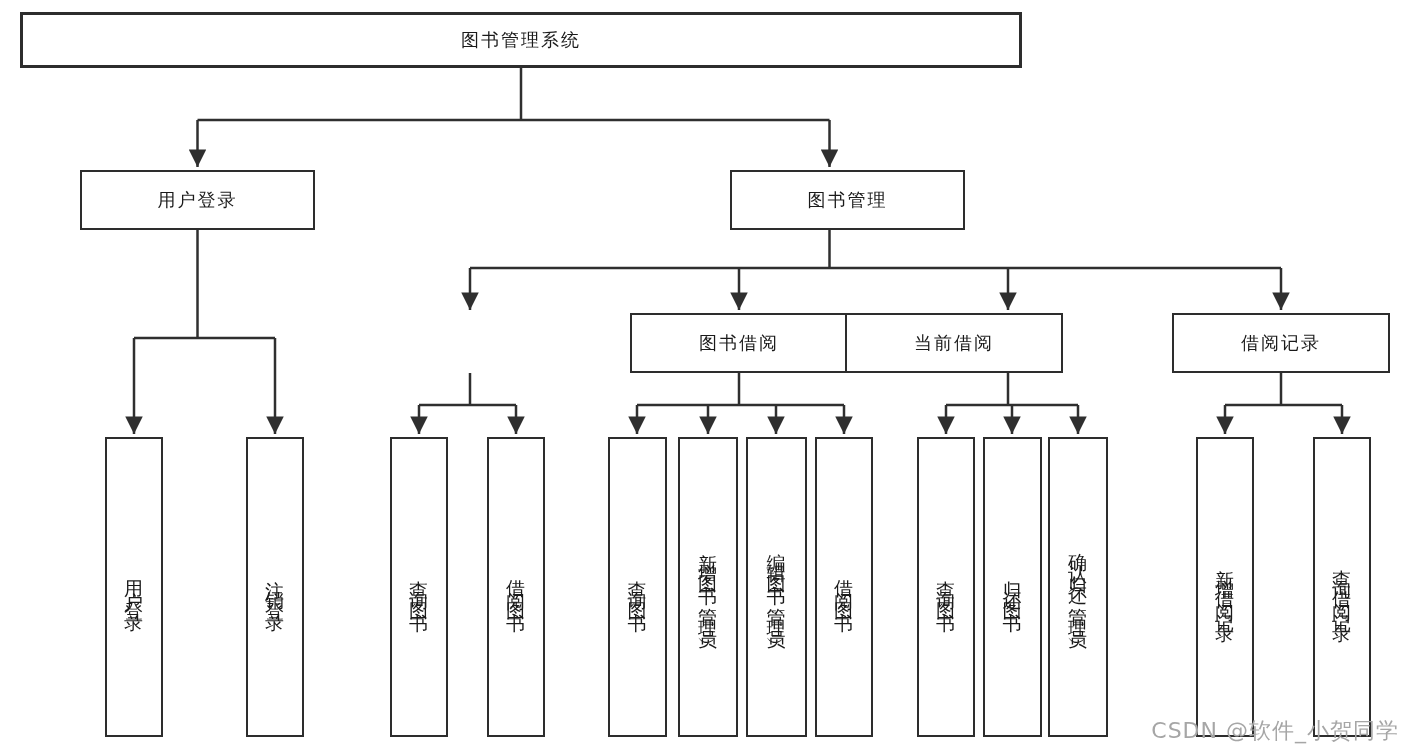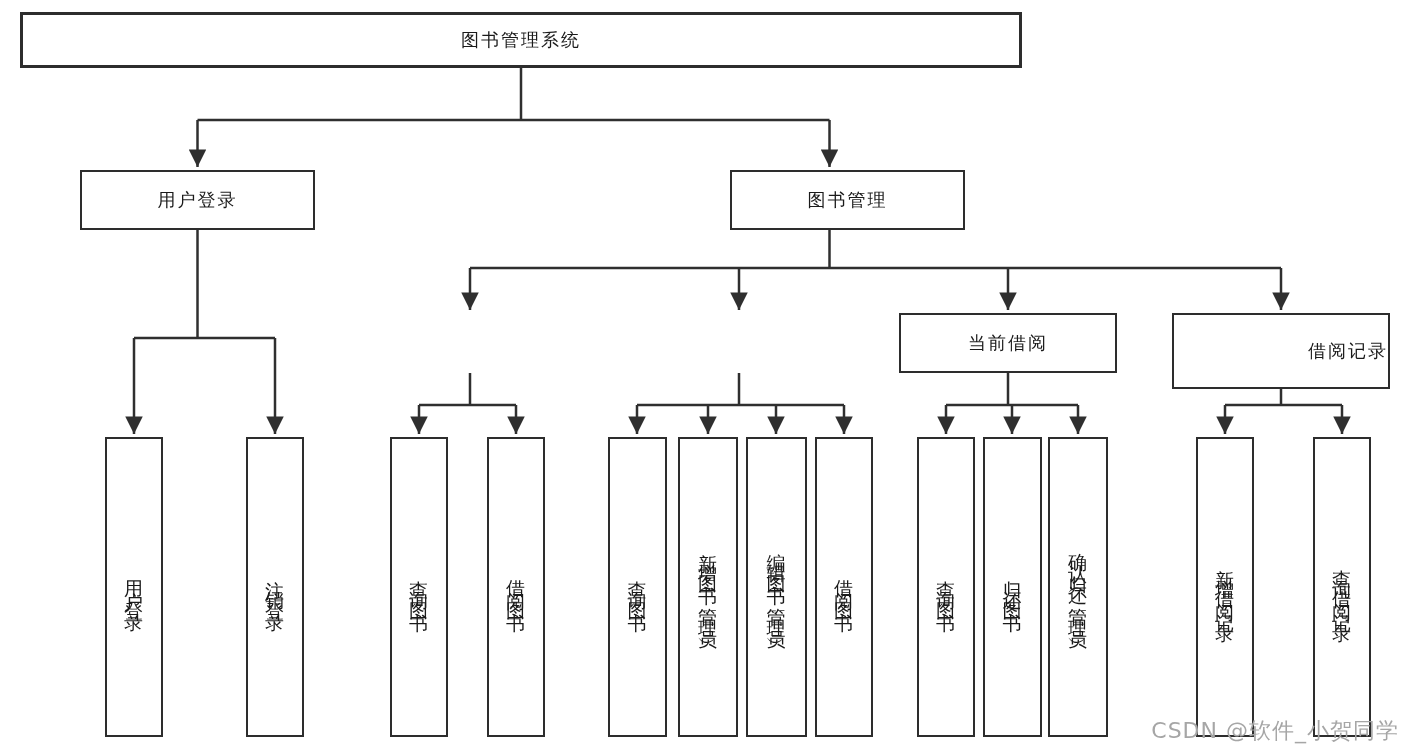--- a/index.html
+++ b/index.html
@@ -101,24 +101,27 @@
     <span>图书管理系统</span>
   </div>
 
   <div class="node hnode" style="left:80px;top:170px;width:235px;height:60px;">
     <span>用户登录</span>
   </div>
   <div class="node hnode" style="left:730px;top:170px;width:235px;height:60px;">
     <span>图书管理</span>
   </div>
 
-  <div class="node hnode" style="left:899px;top:313px;width:218px;height:60px;">
+  <div class="node hnode" style="left:630px;top:313px;width:218px;height:60px;">
+    <span>图书借阅</span>
+  </div>
+  <div class="node hnode" style="left:845px;top:313px;width:218px;height:60px;">
     <span>当前借阅</span>
   </div>
-  <div class="node hnode" style="left:1172px;top:313px;width:218px;height:76px;justify-content:flex-end;">
+  <div class="node hnode" style="left:1172px;top:313px;width:218px;height:60px;">
     <span>借阅记录</span>
   </div>
 
   <div class="node vnode" style="left:105px;top:437px;width:58px;height:300px;">
     <span>用户登录</span>
   </div>
   <div class="node vnode" style="left:246px;top:437px;width:58px;height:300px;">
     <span>注销登录</span>
   </div>
 

